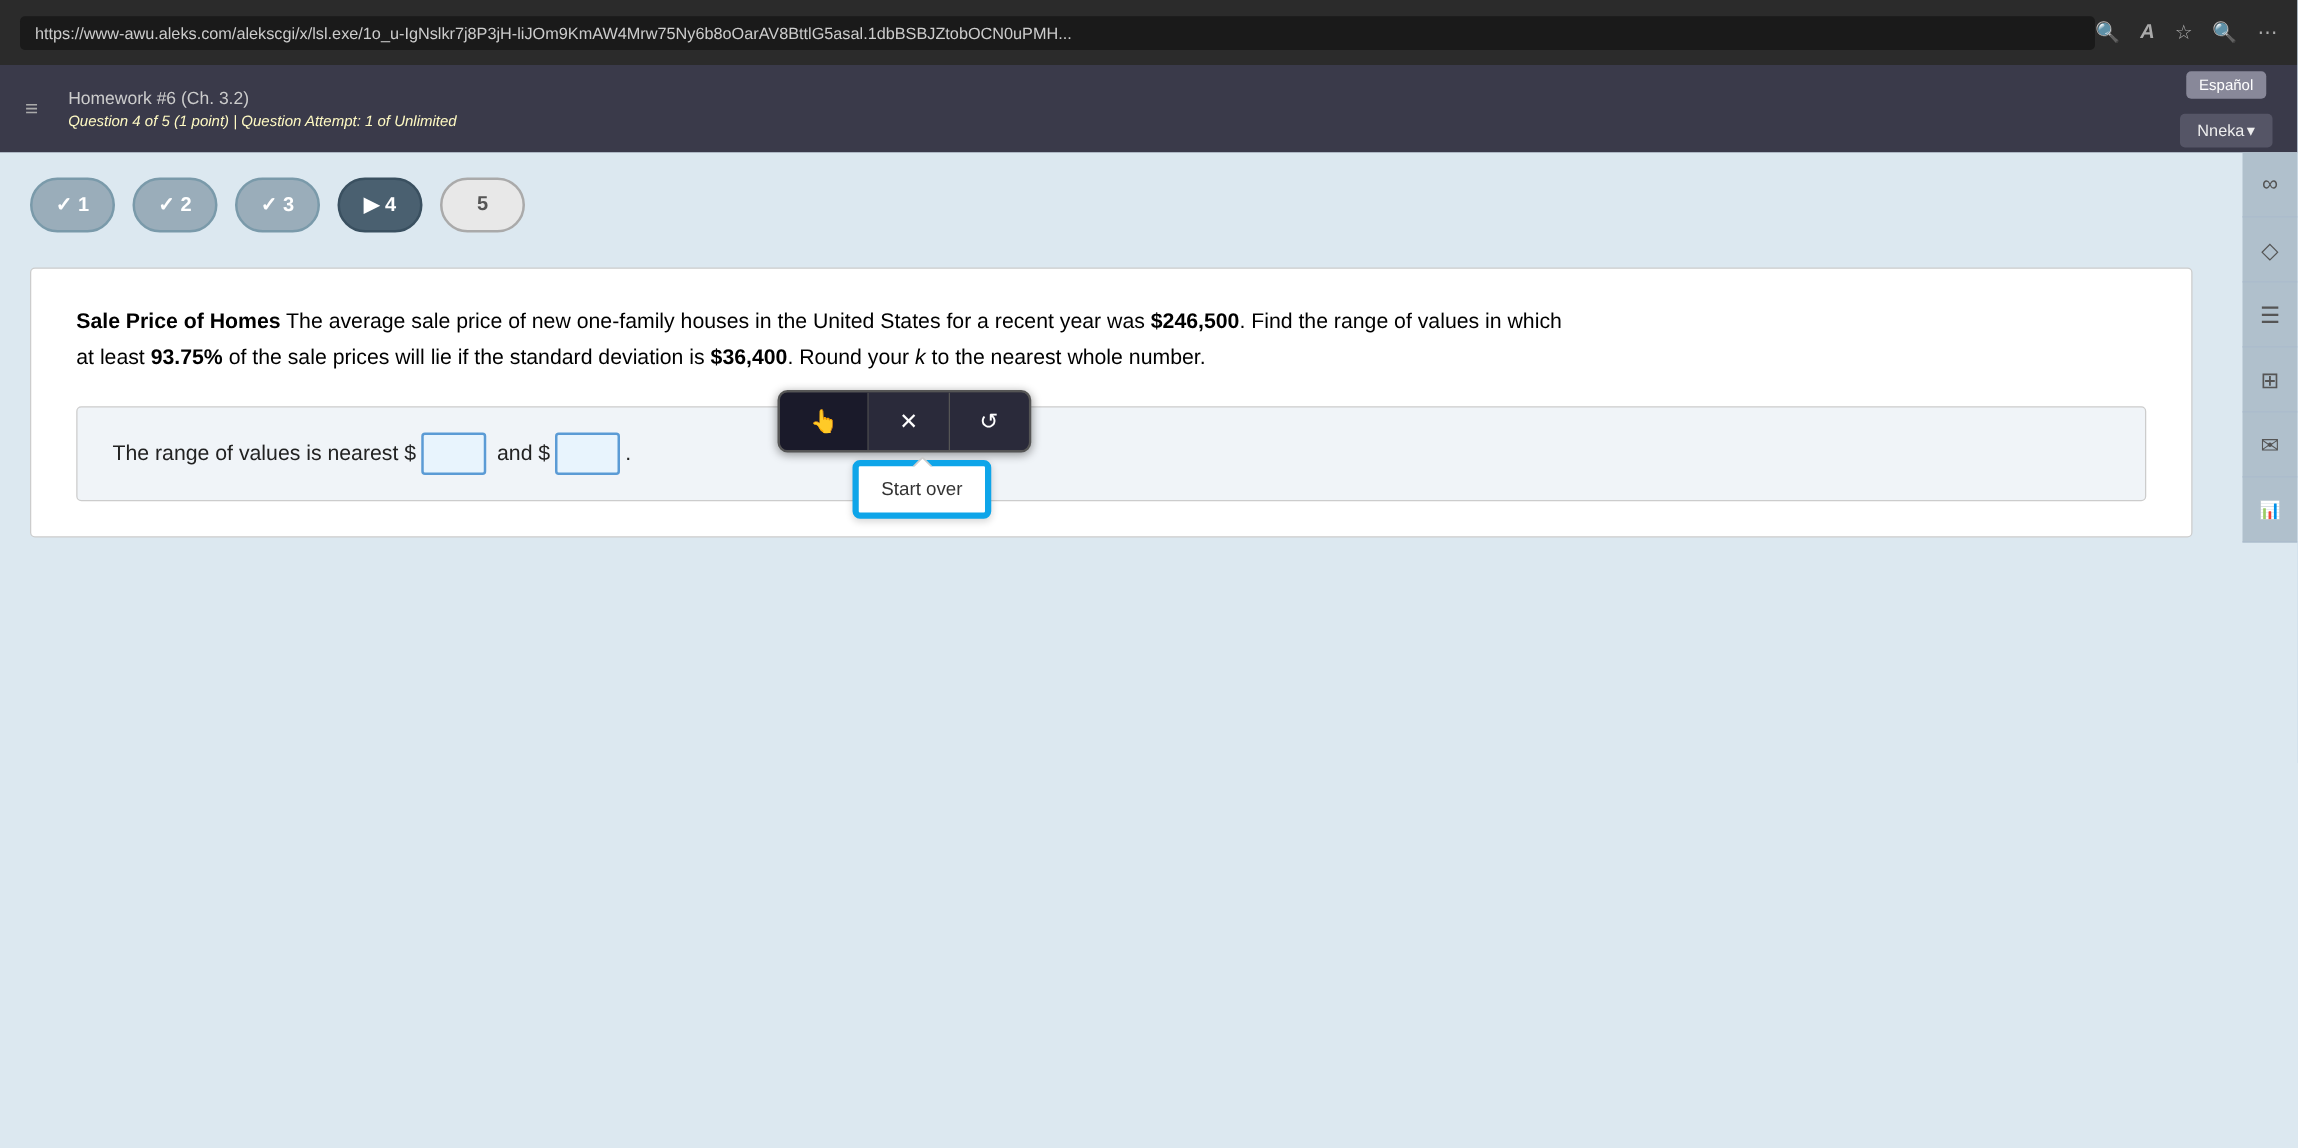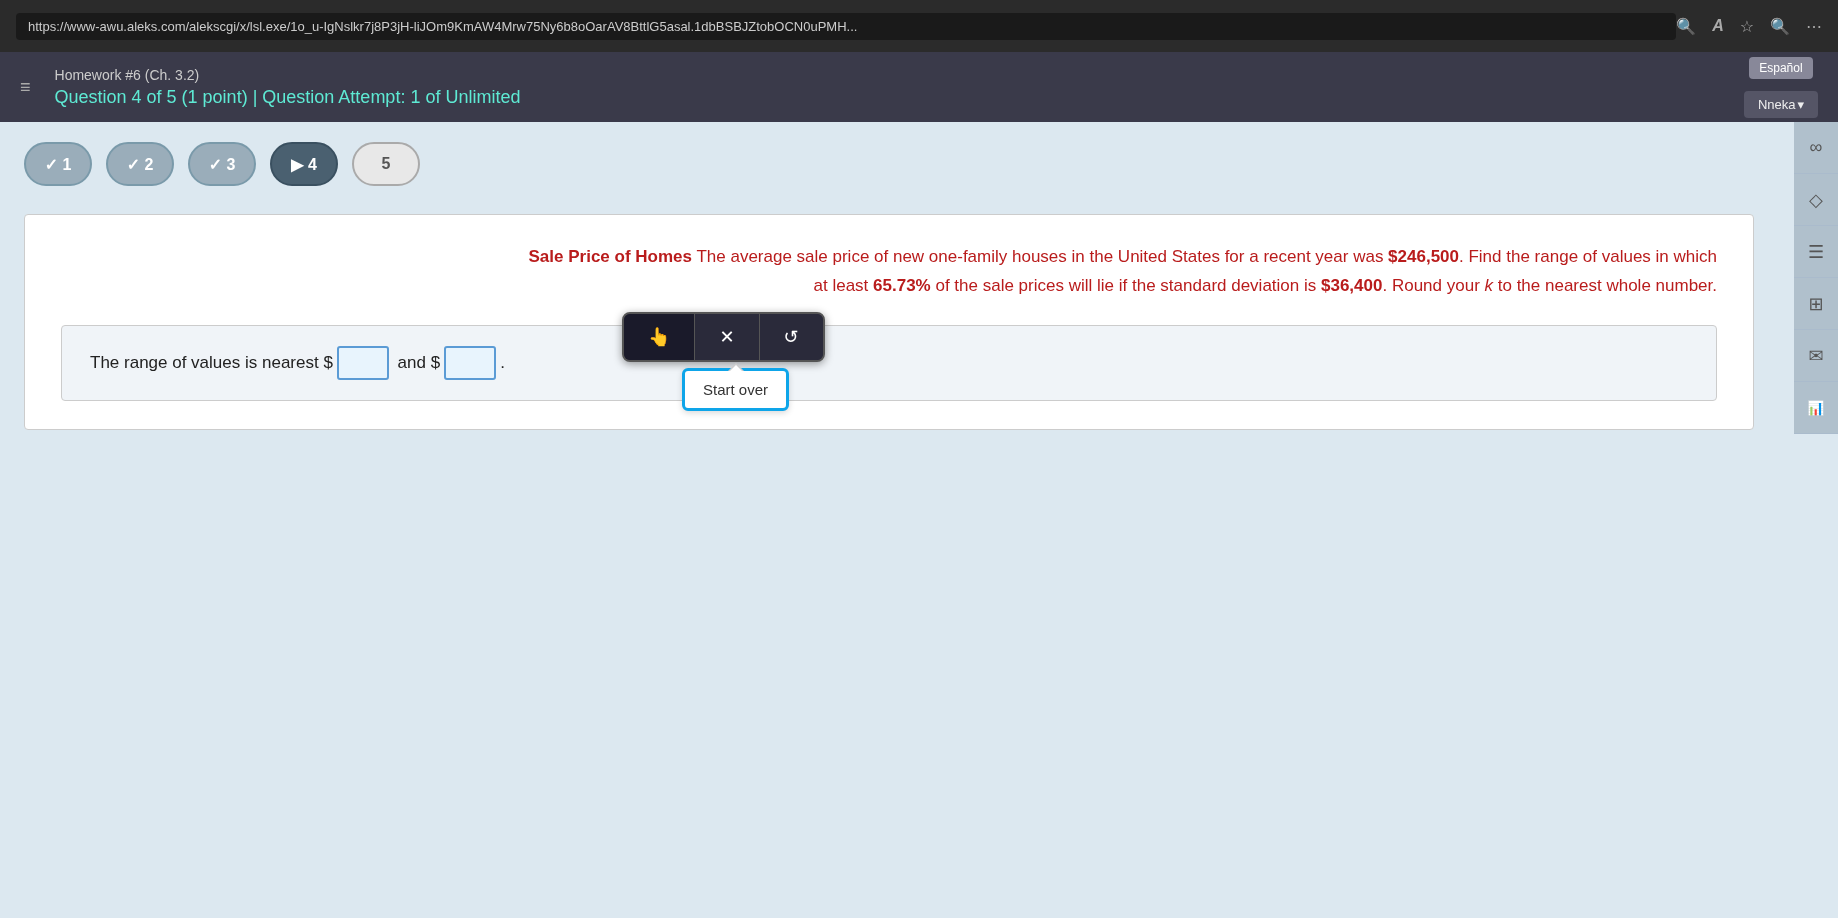--- a/index.html
+++ b/index.html
@@ -61,22 +61,23 @@
     .header-top-row {
       display: flex;
       align-items: center;
       gap: 12px;
     }
     .homework-title {
       color: #cccccc;
       font-size: 14px;
     }
     .question-info {
-      color: #5eead4;
-      font-size: 18px;
+      color: #fef9c3;
+      font-size: 12px;
+      font-style: italic;
     }
     .user-btn {
       background: #555566;
       color: #eee;
       border: none;
       border-radius: 4px;
       padding: 6px 14px;
       font-size: 13px;
       cursor: pointer;
       display: flex;
@@ -165,23 +166,22 @@
       background: white;
       border: 1px solid #ccc;
       border-radius: 4px;
       padding: 28px 36px;
       margin-right: 60px;
       margin-bottom: 0;
     }
     .question-text {
       font-size: 17px;
       line-height: 1.7;
-      color: #b91c1c;
+      color: #000000;
       margin-bottom: 24px;
-      text-align: right;
     }
     .question-text strong {
       font-weight: bold;
     }
 
     
     .answer-area {
       background: #f0f4f8;
       border: 1px solid #ccc;
       border-radius: 4px;
@@ -243,21 +243,21 @@
     .toolbar-btn:last-child { border-right: none; }
     .toolbar-btn.cursor-btn {
       background: #1a1a2a;
     }
 
     
     .start-over-tooltip {
       margin-top: 6px;
       margin-left: 60px;
       background: white;
-      border: 3px solid #0ea5e9;
+      border: 5px solid #0ea5e9;
       border-radius: 6px;
       padding: 10px 18px;
       font-size: 15px;
       color: #333;
       box-shadow: 0 2px 6px rgba(0,0,0,0.15);
       white-space: nowrap;
       position: relative;
     }
     .start-over-tooltip::before {
       content: '';
@@ -327,21 +327,21 @@
       <span>▶ 4</span>
     </div>
     <div class="nav-pill incomplete">
       <span>5</span>
     </div>
   </div>
 
   <div class="question-box">
     <div class="question-text">
       <strong>Sale Price of Homes</strong>
-      <span> The average sale price of new one-family houses in the United States for a recent year was <strong>$246,500</strong>. Find the range of values in which<br>at least <strong>65.73%</strong> of the sale prices will lie if the standard deviation is <strong>$36,400</strong>. Round your <em>k</em> to the nearest whole number.</span>
+      <span> The average sale price of new one-family houses in the United States for a recent year was <strong>$246,500</strong>. Find the range of values in which<br>at least <strong>93.75%</strong> of the sale prices will lie if the standard deviation is <strong>$36,400</strong>. Round your <em>k</em> to the nearest whole number.</span>
     </div>
 
     <div class="answer-area">
       <span class="answer-text">The range of values is nearest $</span>
       <div class="answer-input"></div>
       <span class="answer-text">&nbsp;and $</span>
       <div class="answer-input second"></div>
       <span class="answer-text">.</span>
 
       <div class="toolbar-popup">

